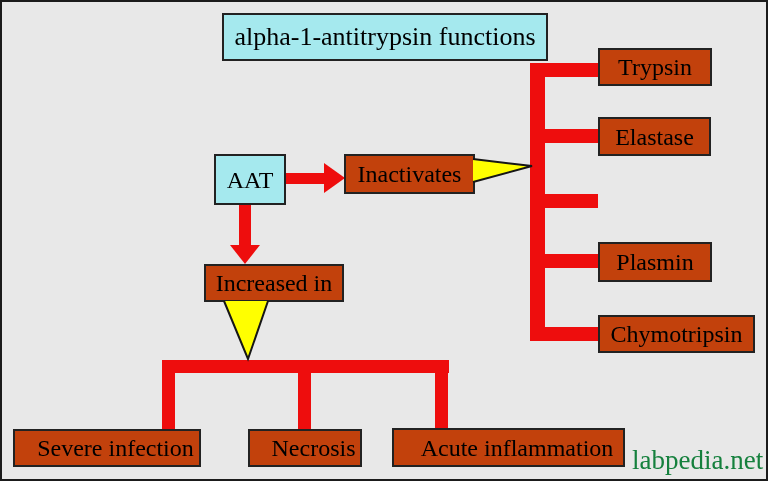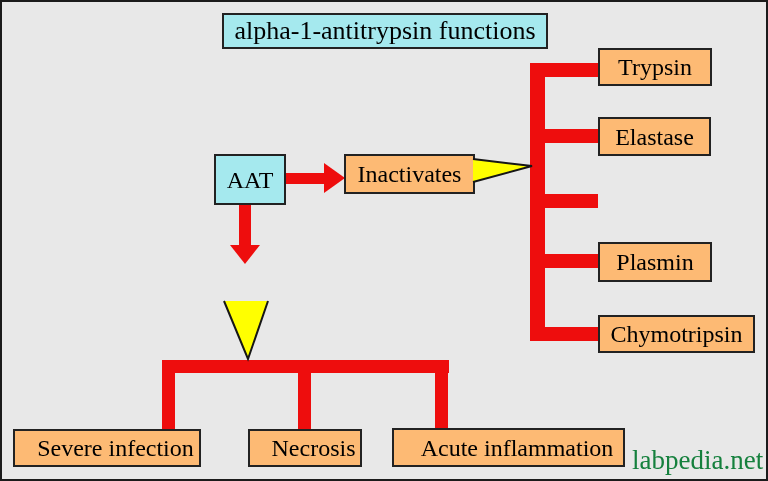--- a/index.html
+++ b/index.html
@@ -17,26 +17,26 @@
     position: absolute;
     box-sizing: border-box;
     border: 2px solid #222;
     display: flex;
     align-items: center;
     justify-content: center;
     white-space: nowrap;
     line-height: 1;
   }
   .cyan   { background: #a5e9ee; }
-  .yellow { background: #fdba74; }
+  .yellow { background: #c2410c; }
   .red    { position: absolute; background: #ee0d0d; }
   .tri    { position: absolute; width: 0; height: 0; }
 
   
-  .title-box      { left: 220px; top: 11px;  width: 326px; height: 36px; font-size: 26px; }
+  .title-box      { left: 220px; top: 11px;  width: 326px; height: 48px; font-size: 26px; }
   .aat-box        { left: 212px; top: 152px; width: 72px;  height: 51px; font-size: 24px; }
   .inactivates    { left: 342px; top: 152px; width: 131px; height: 40px; font-size: 24px; }
   .increased      { left: 202px; top: 262px; width: 140px; height: 38px; font-size: 24px; }
 
   
   .h-shaft { left: 283px; top: 171px; width: 41px; height: 11px; }
   .h-head  { left: 322px; top: 161px;
              border-top: 15px solid transparent; border-bottom: 15px solid transparent;
              border-left: 21px solid #ee0d0d; }
   .v-shaft { left: 237px; top: 203px; width: 12px; height: 41px; }
@@ -99,20 +99,21 @@
   <div class="red dstub dstub-1"></div>
   <div class="red dstub dstub-2"></div>
   <div class="red dstub dstub-3"></div>
 
   <div class="box cyan title-box">alpha-1-antitrypsin functions</div>
 
   <div class="box cyan aat-box">AAT</div>
 
   <div class="box yellow inactivates">Inactivates</div>
 
+  <div class="box yellow increased">Increased in</div>
 
   <div class="box yellow t-box t-1">Trypsin</div>
   <div class="box yellow t-box t-2">Elastase</div>
   <div class="box yellow t-box t-4">Plasmin</div>
   <div class="box yellow t-box t-5">Chymotripsin</div>
 
   <div class="box yellow b-box b-1">Severe infection</div>
   <div class="box yellow b-box b-2">Necrosis</div>
   <div class="box yellow b-box b-3">Acute inflammation</div>
 

